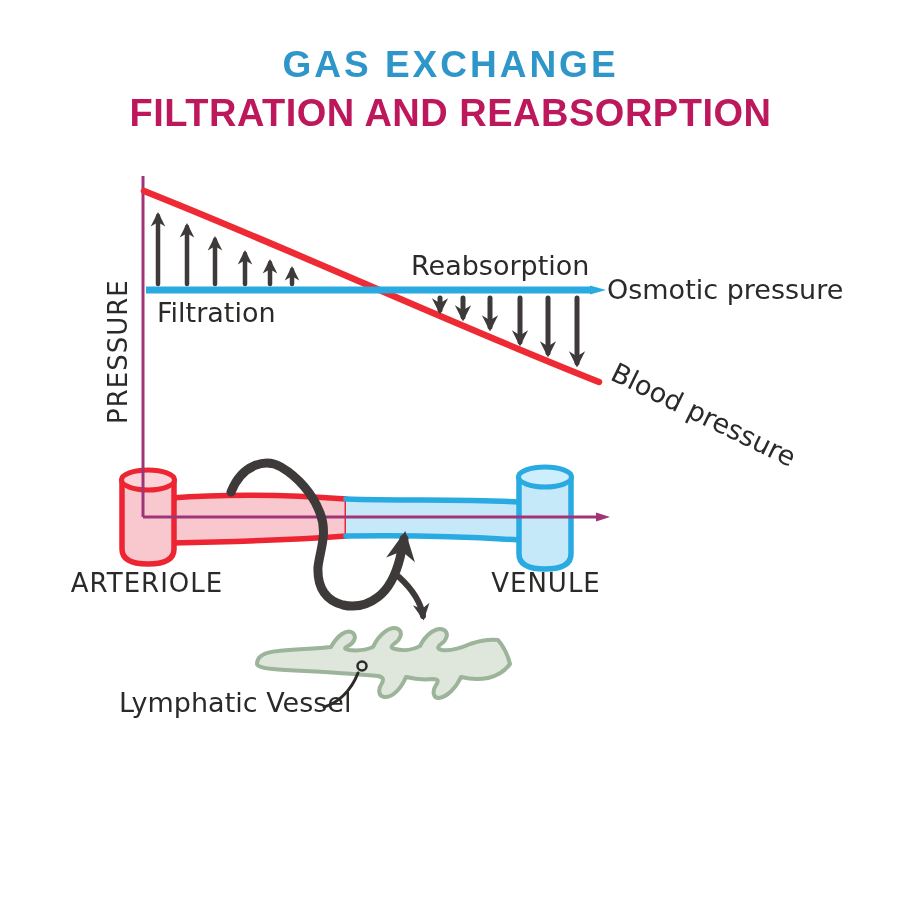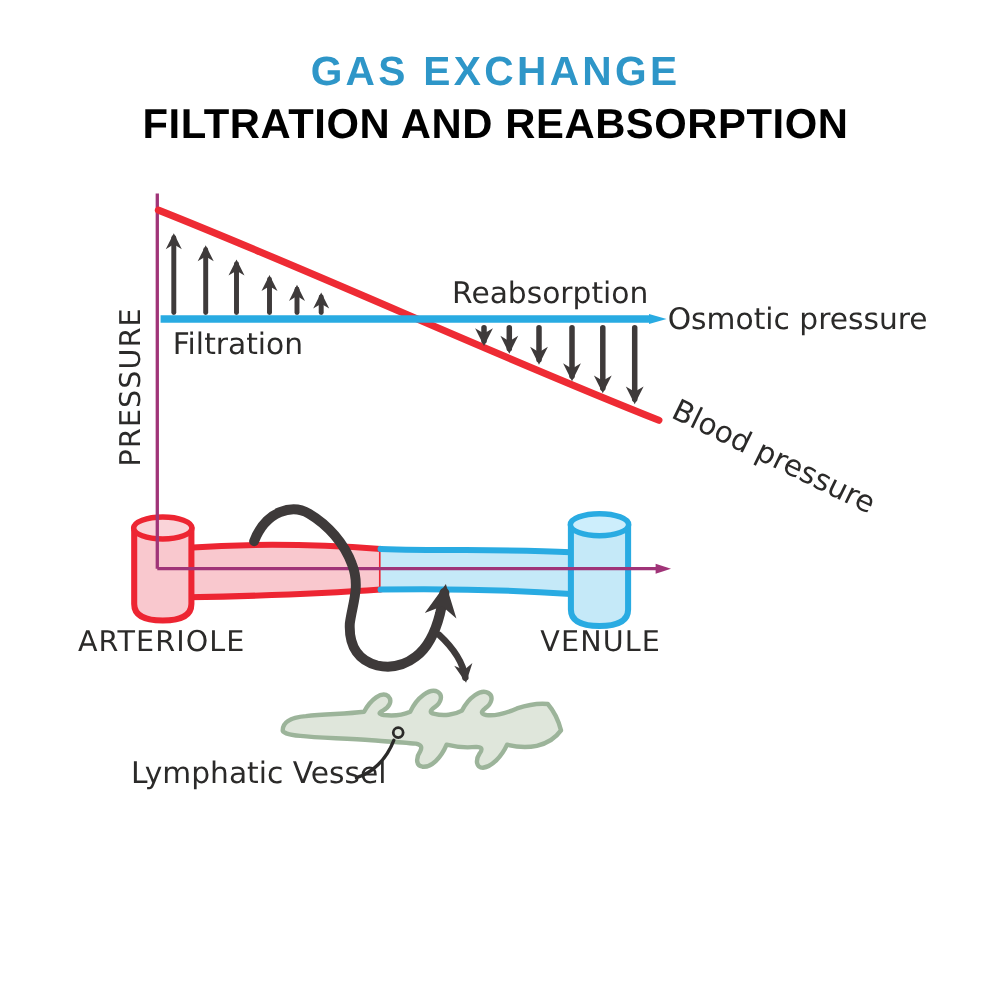--- a/index.html
+++ b/index.html
@@ -12,21 +12,21 @@
   }
   .title-block{position:absolute;top:0;left:0;width:901px;text-align:center;}
   .t1{
     margin-top:44px;
     color:#2e96c8;
     font:700 37px "Liberation Sans",sans-serif;
     letter-spacing:3px;
   }
   .t2{
     margin-top:6px;
-    color:#000000;
+    color:#be185d;
     font:700 38px "Liberation Sans",sans-serif;
     letter-spacing:0.5px;
   }
   svg.diagram{position:absolute;top:0;left:0;}
   .hand{
     font-family:"DejaVu Sans",sans-serif;
     fill:#2b2a29;
   }
 </style>
 </head>

